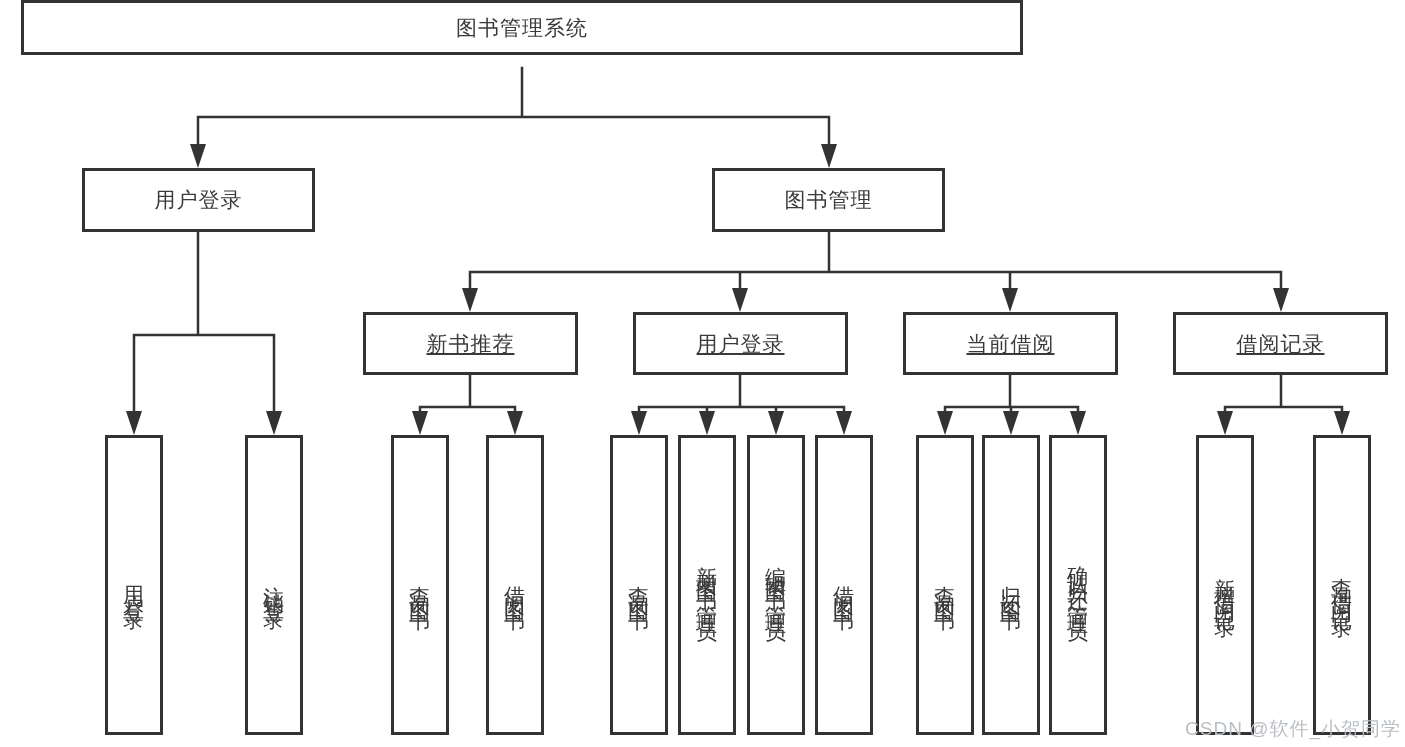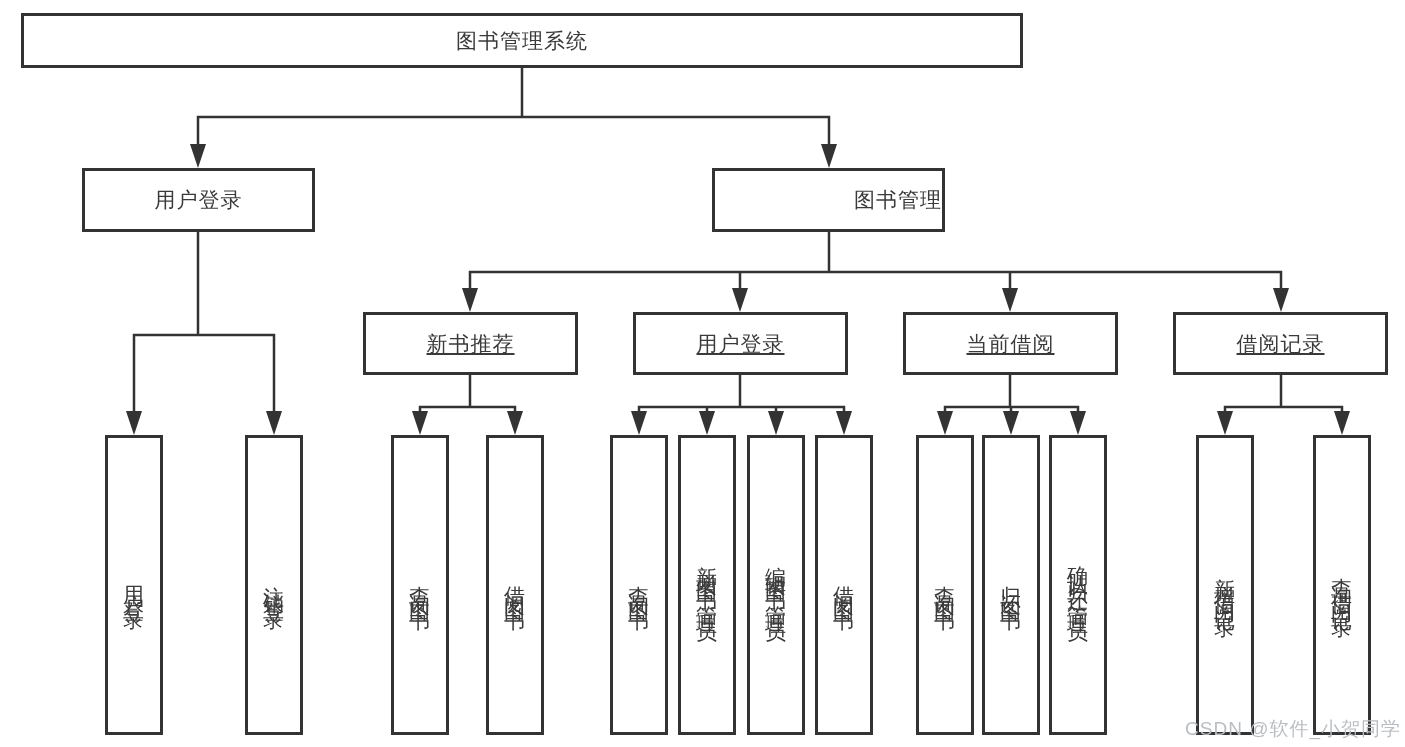--- a/index.html
+++ b/index.html
@@ -25,23 +25,23 @@
   .h{font-size:21px;letter-spacing:1px;white-space:nowrap;}
   .v .lbl{
     writing-mode:vertical-lr;
     text-orientation:mixed;
     font-size:21px;
     letter-spacing:8px;
     line-height:1.2;
     white-space:nowrap;
   }
   
-  .n-root{left:21px;top:13px;width:1002px;height:55px;}
+  .n-root{left:21px;top:0;width:1002px;height:55px;}
   .n-user-login{left:82px;top:168px;width:233px;height:64px;}
-  .n-book-mgmt{left:712px;top:168px;width:233px;height:64px;justify-content:flex-end;}
+  .n-book-mgmt{left:712px;top:168px;width:233px;height:64px;}
   .n-l2{top:312px;width:215px;height:63px;text-decoration:underline;}
   .n-new-book{left:363px;}
   .n-book-borrow{left:633px;}
   .n-cur-borrow{left:903px;}
   .n-borrow-rec{left:1173px;}
   .leaf{top:435px;width:58px;height:300px;}
   .lf-1{left:105px;}  .lf-2{left:245px;}
   .lf-3{left:391px;}  .lf-4{left:486px;}
   .lf-5{left:610px;}  .lf-6{left:678px;}  .lf-7{left:747px;}  .lf-8{left:815px;}
   .lf-9{left:916px;}  .lf-10{left:982px;} .lf-11{left:1049px;}

